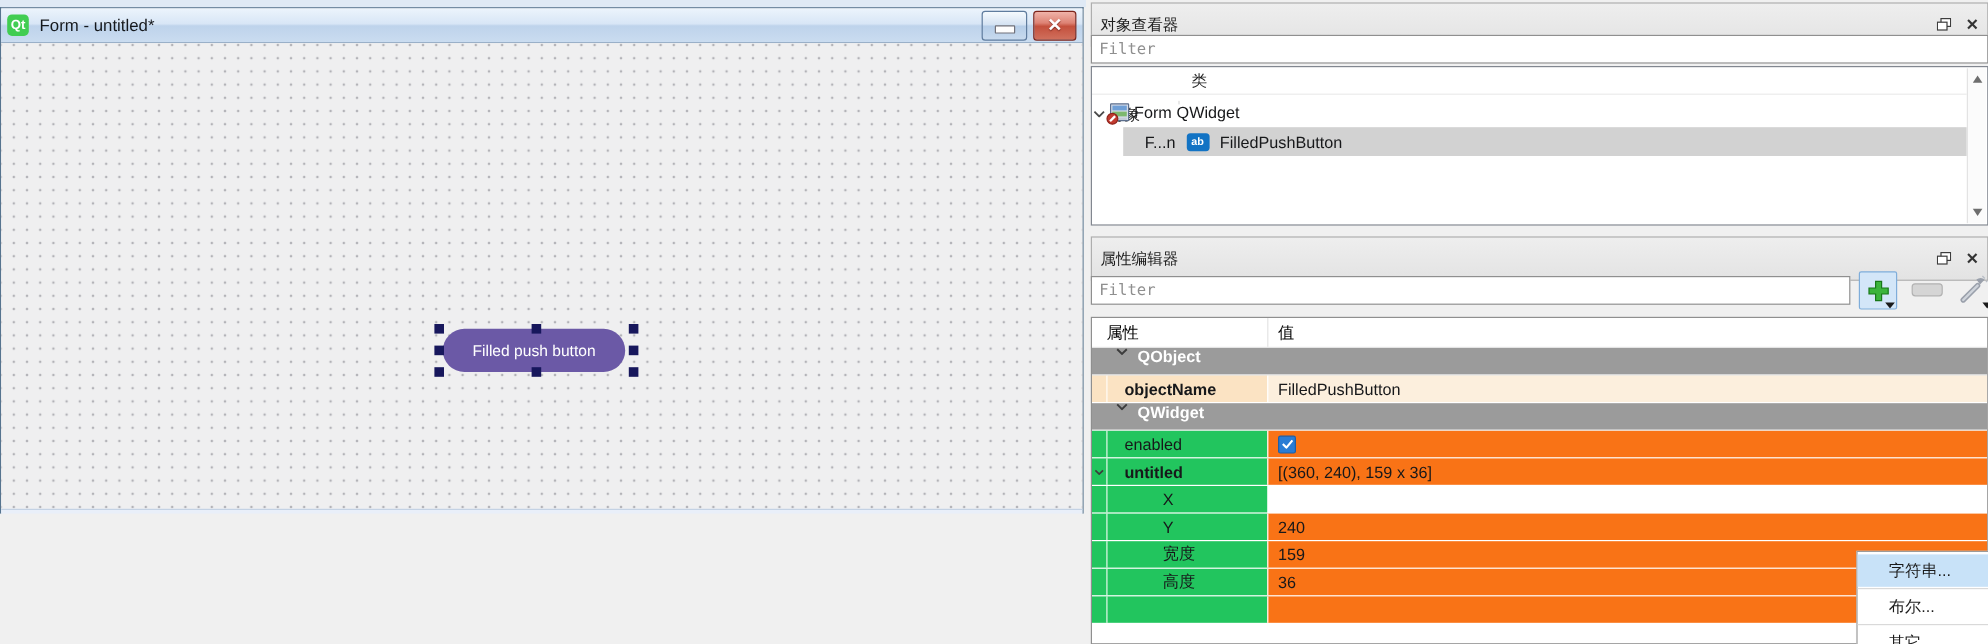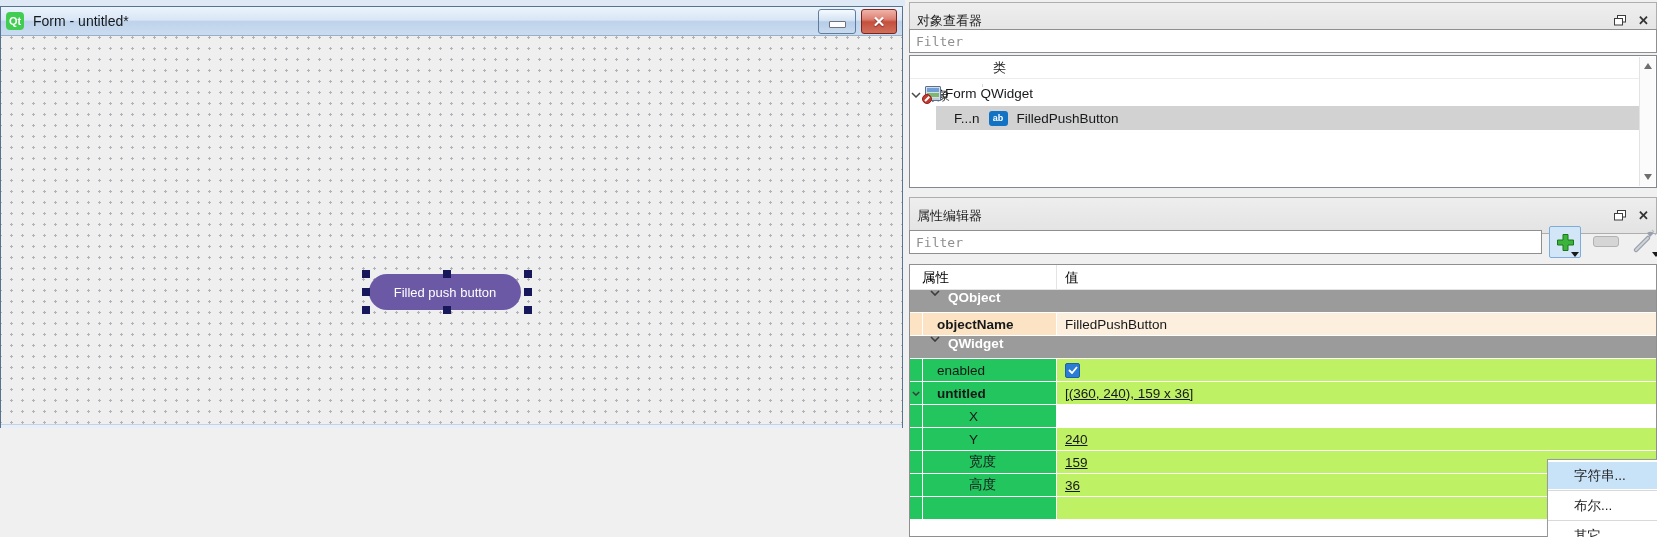--- a/index.html
+++ b/index.html
@@ -84,21 +84,21 @@
   .tbl-head .c2 { flex:1; padding:4px 0 0 8px; border-left:1px solid #e4e4e4; }
   .prow { height:23px; display:flex; border-bottom:1px solid #fff; font-size:13.5px; color:#17181a; align-items:stretch; }
   .prow.section { background:#9b9b9b; color:#fff; font-weight:bold; padding-left:20px; gap:8px; }
   .pind { width:13px; border-right:1px solid #fff; display:flex; align-items:center; justify-content:center; flex:0 0 auto; }
   .plab { width:133px; display:flex; align-items:center; padding-left:14px; flex:0 0 auto; }
   .plab.lvl2 { padding-left:46px; }
   .pval { flex:1; border-left:1px solid #fff; display:flex; align-items:center; padding-left:8px; }
   .peach .pind,.peach .plab { background:#fbe3c3; }
   .peach .pval { background:#fcefdd; }
   .yellow .pind,.yellow .plab { background:#22c55e; }
-  .yellow .pval { background:#bef264;text-decoration:underline; }
+  .yellow .pval { background:#f97316; }
   .bold { font-weight:bold; }
   .checkbox { width:15px; height:15px; background:#2a7cd4; border:1px solid #1d5fa8; border-radius:2px;
     display:flex; align-items:center; justify-content:center; }
 
   
   .add-menu { position:absolute; left:638px; top:263px; width:114px; background:#fff; border:1px solid #9b9b9b;
     box-shadow:2px 2px 3px rgba(0,0,0,0.28); padding:2px 0; z-index:50; }
   .menu-item { height:27px; display:flex; align-items:center; padding-left:26px; font-size:13.5px; color:#1b1b1b; }
   .menu-item.hl { background:#c8e2f8; }
   .menu-sep { height:1px; background:#d9d9d9; margin:1px 0; }

